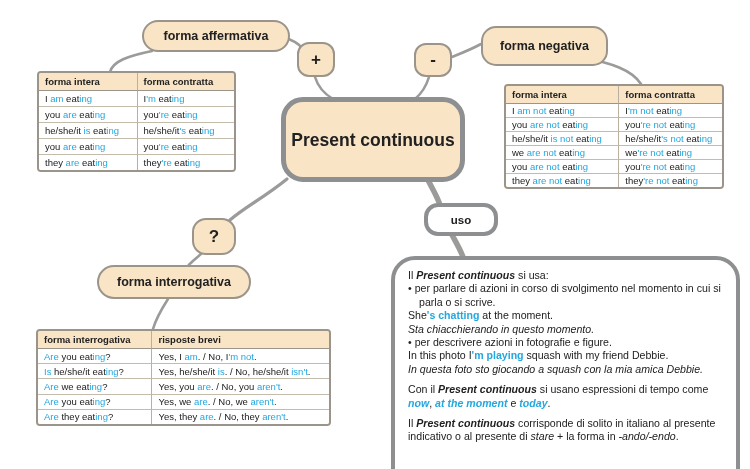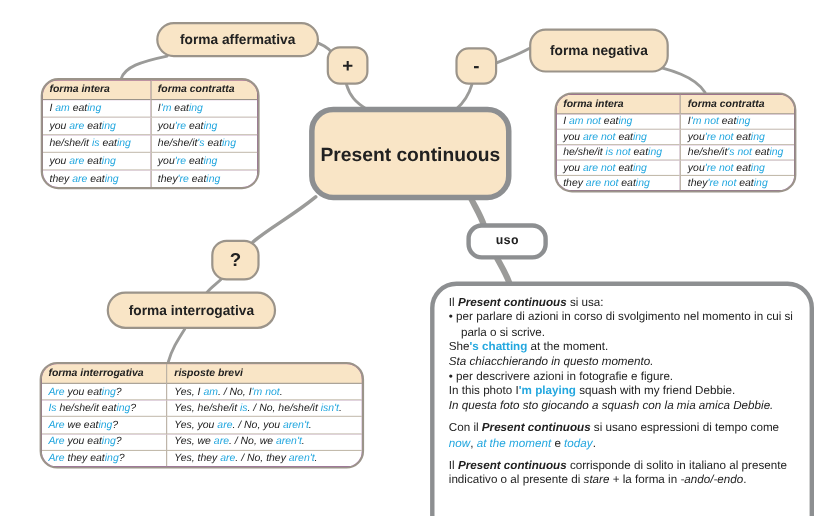--- a/index.html
+++ b/index.html
@@ -22,28 +22,28 @@
   #b-minus{left:414px;top:43px;width:38px;height:34px;}
   #b-neg{left:481px;top:26px;width:127px;height:40px;border-radius:15px;}
   #b-q{left:192px;top:218px;width:44px;height:37px;border-radius:14px;}
   #b-int{left:97px;top:265px;width:154px;height:34px;border-radius:17px;}
   #b-center{
     left:281px;top:97px;width:184px;height:85px;border-radius:22px;
     border:5px solid #8d8f91;font-size:17.5px;line-height:22px;
   }
   #b-uso{
     left:424px;top:203px;width:74px;height:33px;border-radius:14px;
-    background:#ffffff;border:4px solid #8d8f91;font-size:11.5px;font-family:Liberation Mono, monospace;
+    background:#ffffff;border:4px solid #8d8f91;font-size:11.5px;
   }
 
   
   table.gtable{
     position:absolute;border-collapse:separate;border-spacing:0;
-    background:#701a75;border:2px solid #9b948a;border-radius:16px;overflow:hidden;
-    font-size:9.5px;color:#212121;table-layout:fixed;font-style:italic;
+    background:#fde047;border:2px solid #9b948a;border-radius:4px;overflow:hidden;
+    font-size:9.5px;color:#212121;table-layout:fixed;
   }
   table.gtable th{
     background:#f9e5c6;font-weight:bold;text-align:left;padding:3px 6px;
     border-bottom:1.5px solid #9b948a;white-space:nowrap;
   }
   table.gtable td{
     padding:2px 6px;border-bottom:1px solid #c3bbac;white-space:nowrap;background:#ffffff;
   }
   table.gtable tr:last-child td{border-bottom:none;}
   table.gtable th + th, table.gtable td + td{border-left:1px solid #b9b0a2;}
@@ -64,21 +64,21 @@
   }
   .uso-box p{margin:0;}
   .uso-box p.bullet{padding-left:11px;text-indent:-11px;}
   .uso-box p.example{}
   .uso-box p.gap{margin-top:7px;}
 
   
   .s-k{}
   .s-b{color:#23a7df;}
   .s-bb{color:#23a7df;font-weight:bold;}
-  .s-bi{color:#23a7df;font-weight:normal;font-style:italic;}
+  .s-bi{color:#23a7df;font-weight:bold;font-style:italic;}
   .s-BI{font-weight:bold;font-style:italic;}
   .s-i{font-style:italic;}
 </style>
 </head>
 <body>
 
 <div class="canvas">
 
   <svg class="connectors" viewBox="0 0 750 469">
     <g fill="none" stroke="#9b9b99" stroke-linecap="round">
@@ -173,20 +173,24 @@
         </tr>
         <tr>
           <td><span class="s-k">you </span><span class="s-b">are not</span><span class="s-k"> eat</span><span class="s-b">ing</span></td>
           <td><span class="s-k">you</span><span class="s-b">'re not</span><span class="s-k"> eat</span><span class="s-b">ing</span></td>
         </tr>
         <tr>
           <td><span class="s-k">he/she/it </span><span class="s-b">is not</span><span class="s-k"> eat</span><span class="s-b">ing</span></td>
           <td><span class="s-k">he/she/it</span><span class="s-b">'s not</span><span class="s-k"> eat</span><span class="s-b">ing</span></td>
         </tr>
         <tr>
+          <td><span class="s-k">we </span><span class="s-b">are not</span><span class="s-k"> eat</span><span class="s-b">ing</span></td>
+          <td><span class="s-k">we</span><span class="s-b">'re not</span><span class="s-k"> eat</span><span class="s-b">ing</span></td>
+        </tr>
+        <tr>
           <td><span class="s-k">you </span><span class="s-b">are not</span><span class="s-k"> eat</span><span class="s-b">ing</span></td>
           <td><span class="s-k">you</span><span class="s-b">'re not</span><span class="s-k"> eat</span><span class="s-b">ing</span></td>
         </tr>
         <tr>
           <td><span class="s-k">they </span><span class="s-b">are not</span><span class="s-k"> eat</span><span class="s-b">ing</span></td>
           <td><span class="s-k">they</span><span class="s-b">'re not</span><span class="s-k"> eat</span><span class="s-b">ing</span></td>
         </tr>
       </tbody>
     </table>
   <table class="gtable" id="t-int">

